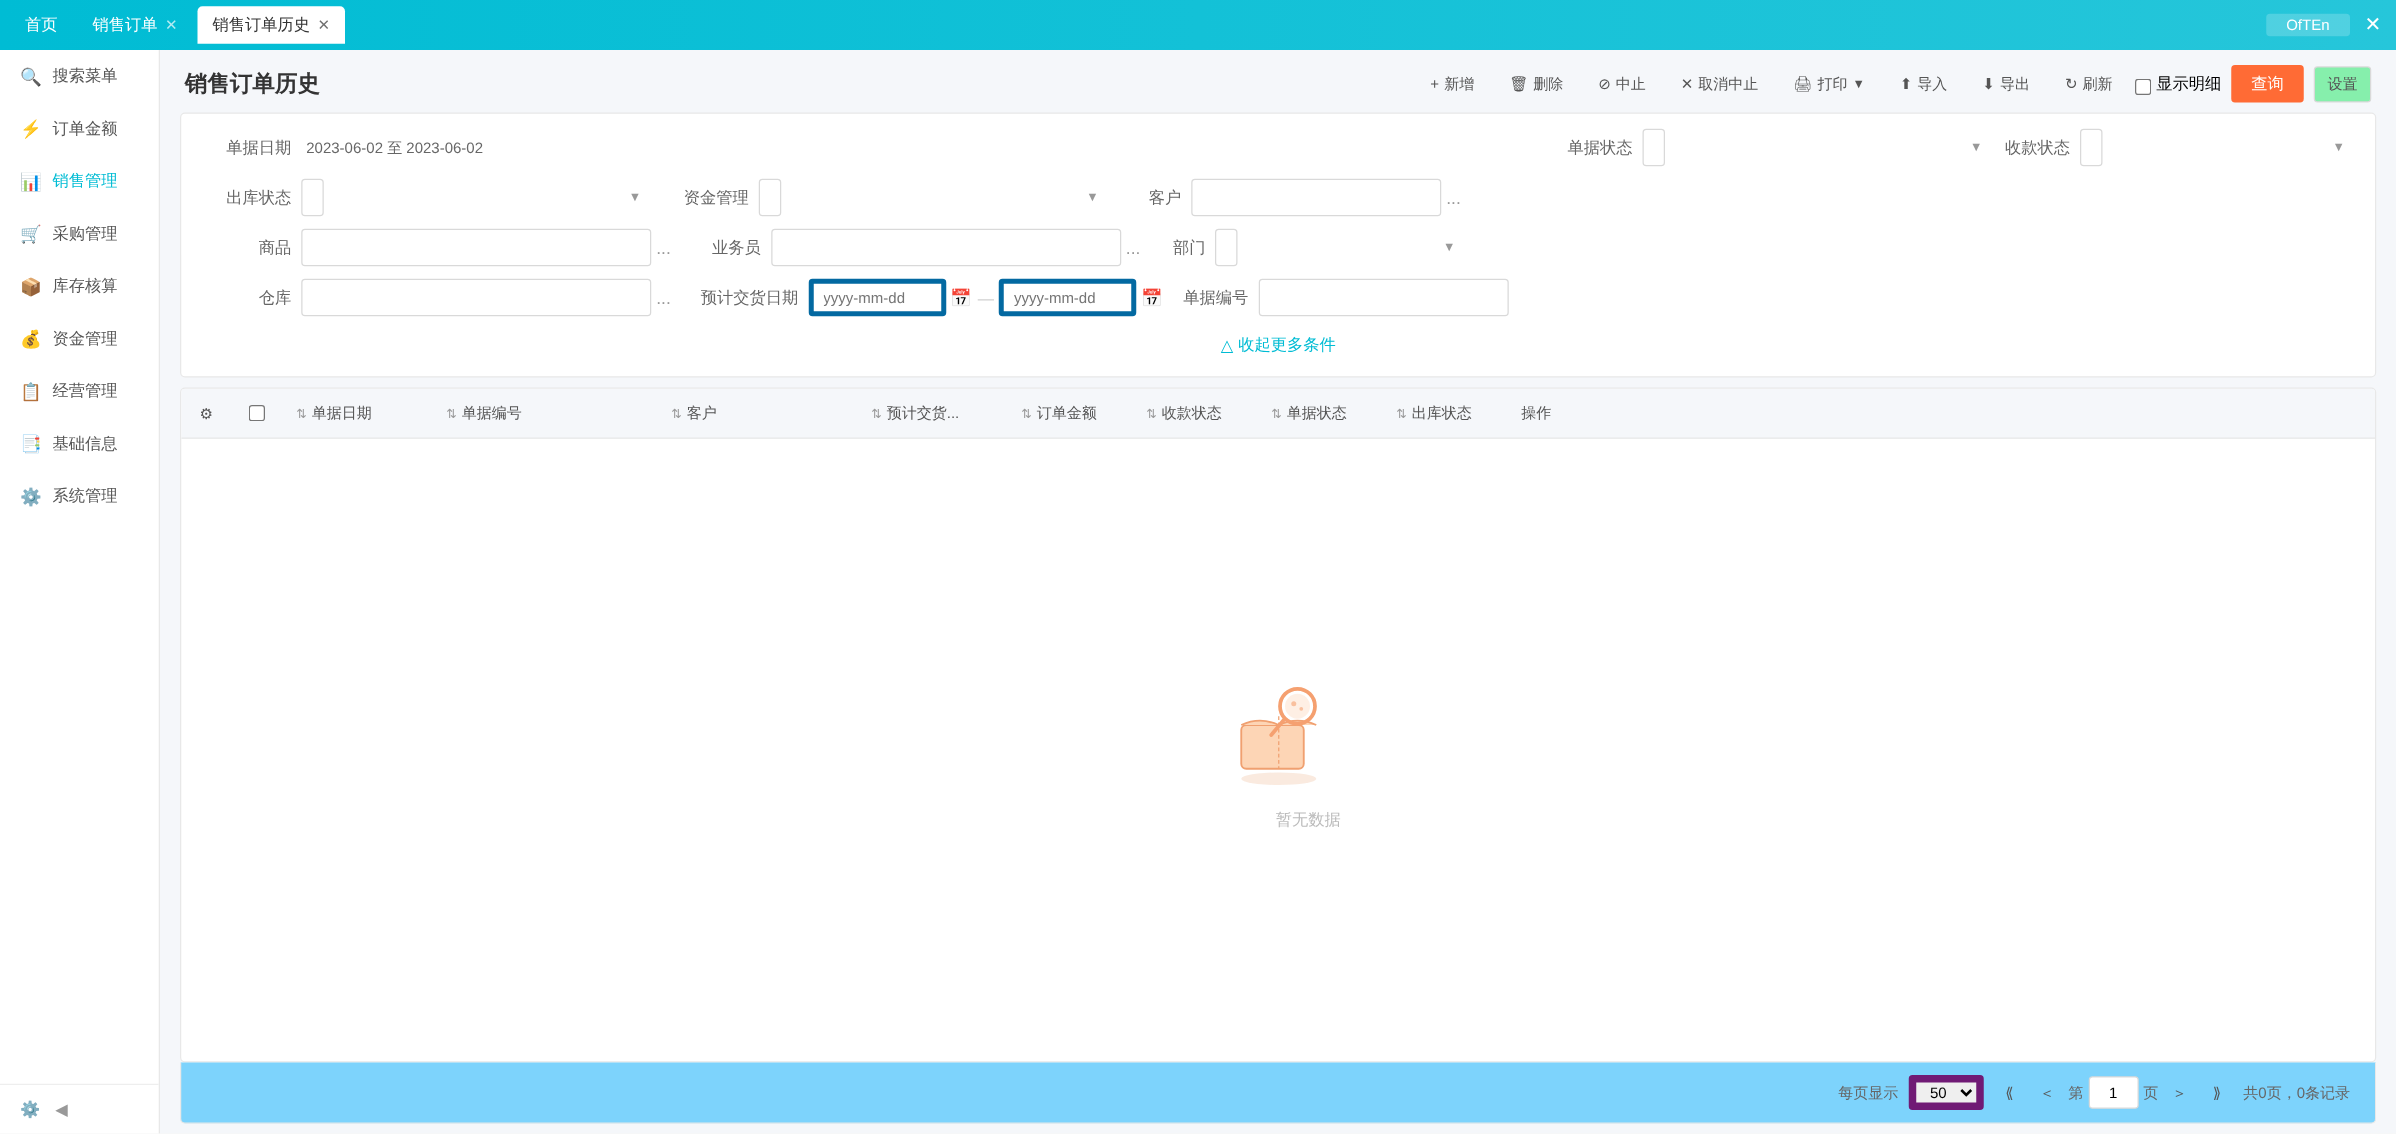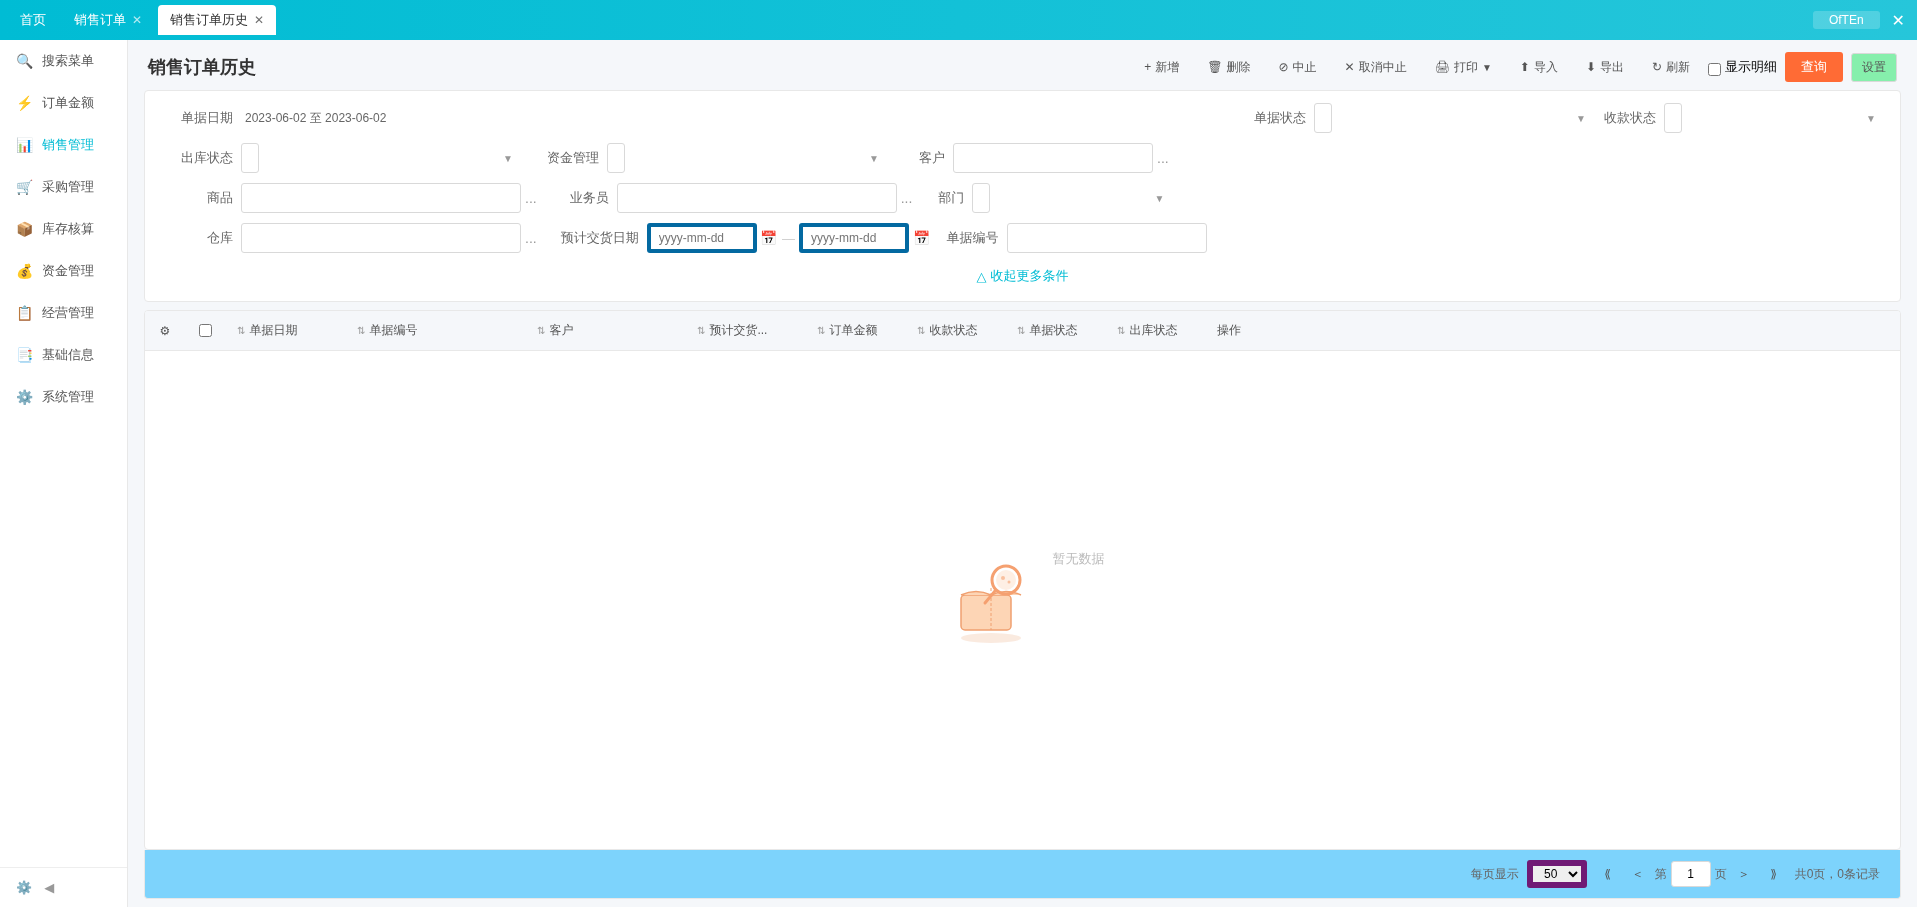--- a/index.html
+++ b/index.html
@@ -330,22 +330,22 @@
 
     .table-body {
       flex: 1;
       display: flex;
       flex-direction: column;
       align-items: center;
       justify-content: center;
     }
     .empty-state {
       display: flex;
-      flex-direction: row;
-      align-items: flex-start;
+      flex-direction: column;
+      align-items: flex-end;
       gap: 12px;
     }
     .empty-icon {
       width: 100px;
       height: 100px;
     }
     .empty-text {
       color: #bbb;
       font-size: 13px;
     }

